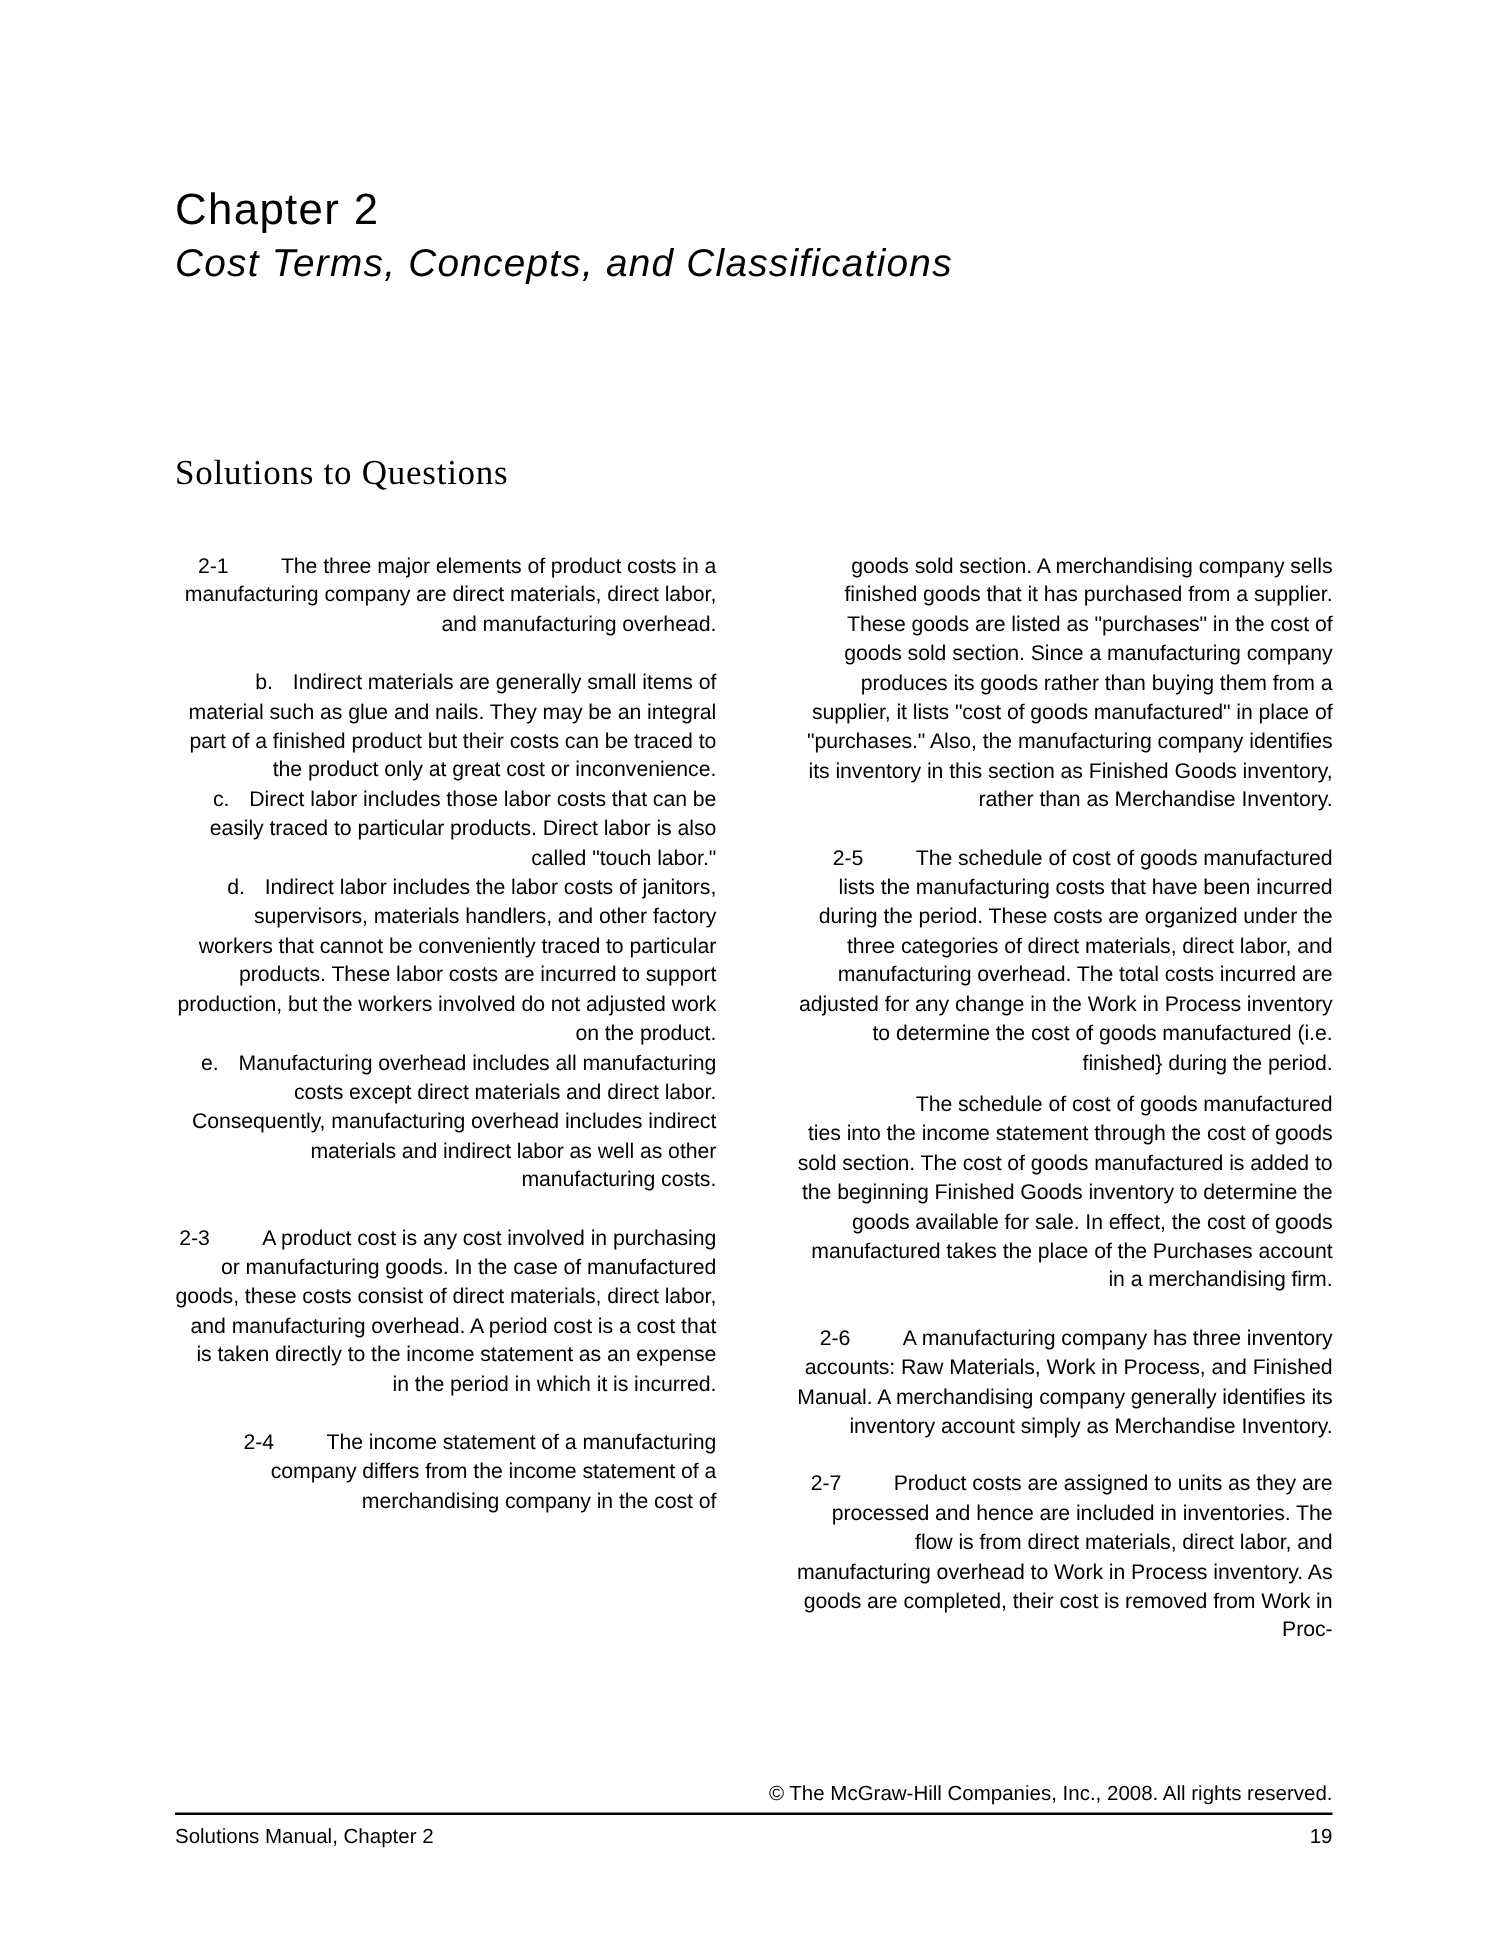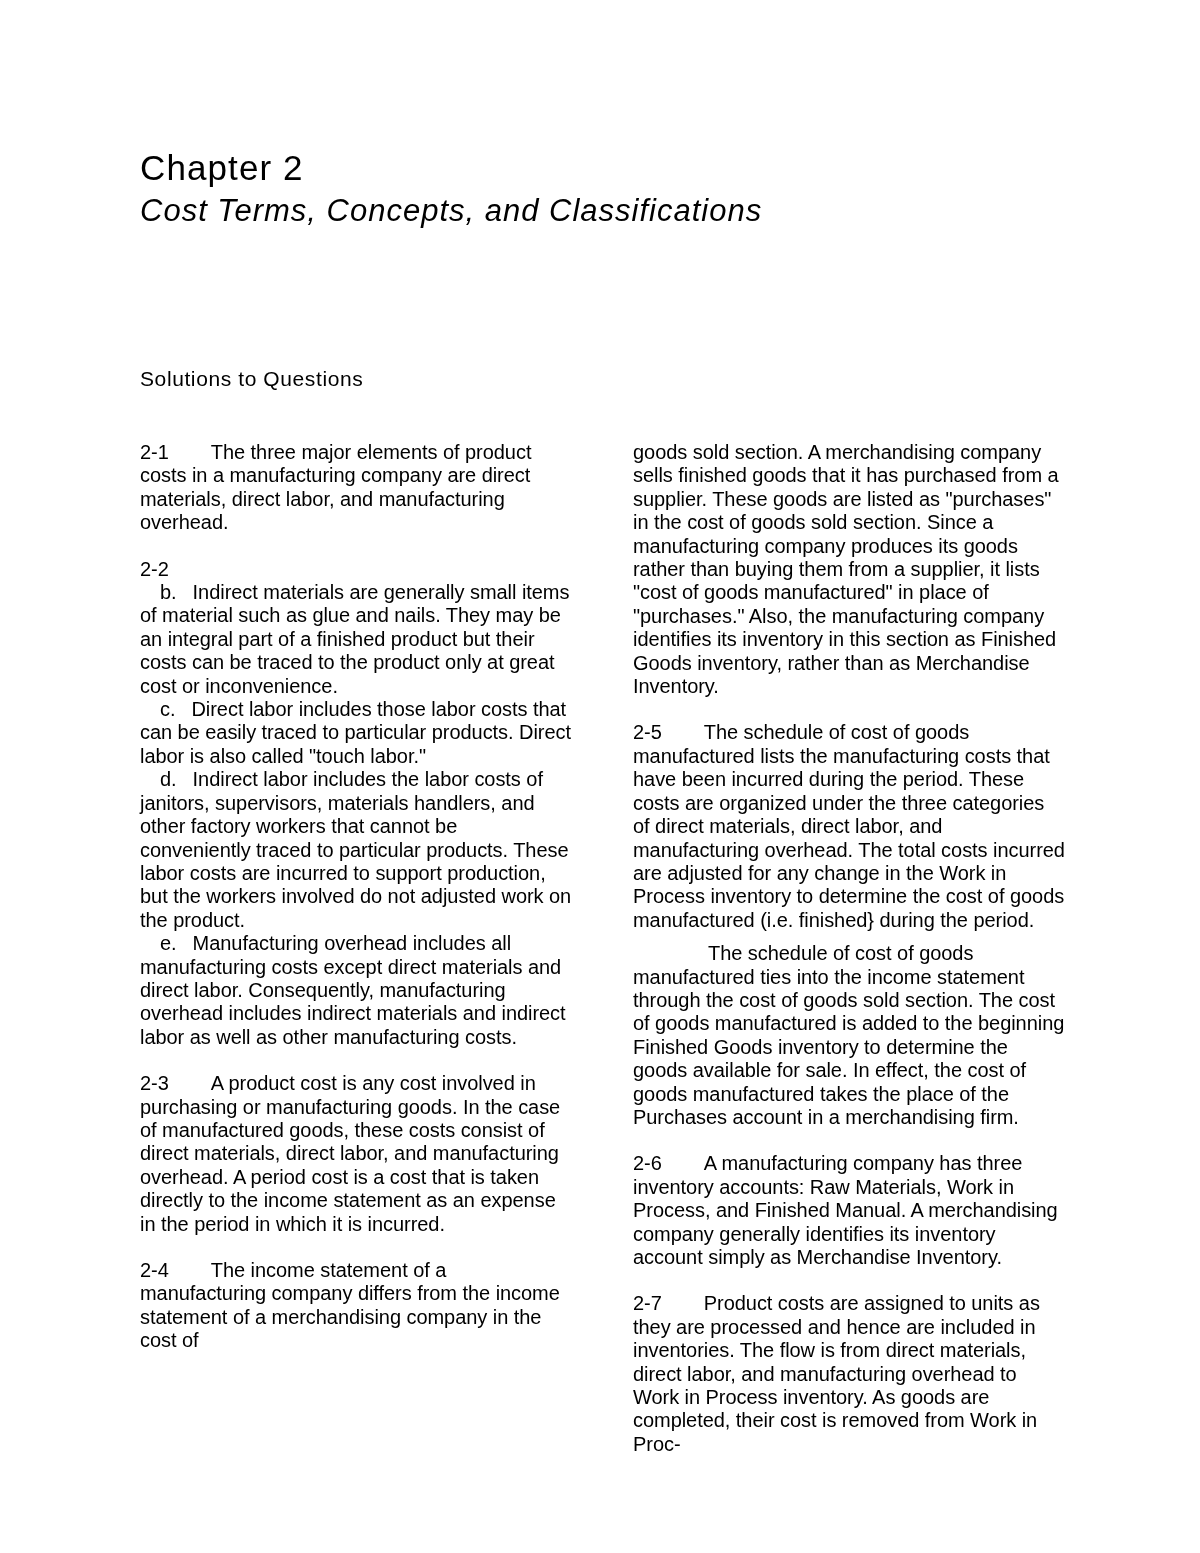--- a/index.html
+++ b/index.html
@@ -42,45 +42,46 @@
     margin: 0;
     white-space: nowrap;
     font-style: italic;
   }
 
   
   .section-heading {
     position: absolute;
     left: 140px;
     top: 365px;
-    font-size: 21px;
+    font-size: 28px;
     line-height: 28px;
     letter-spacing: 0.6px;
     font-weight: 400;
     margin: 0;
     white-space: nowrap;
+    font-family: Liberation Serif, serif;
   }
 
   
   .columns {
     position: absolute;
     left: 140px;
     top: 441px;
     width: 926px;
     display: flex;
     gap: 60px;
   }
   .column {
     width: 433px;
   }
   .para {
-    font-size: 20px;
+    font-size: 17px;
     line-height: 23.4px;
     margin: 0 0 23px 0;
-    text-align: left;
+    text-align: right;
     letter-spacing: -0.05px;
   }
   .para:last-child { margin-bottom: 13px; }
 
   
   .para.tight { margin-bottom: 0; }
 
   
   .subitem {
     text-indent: 20px;
@@ -134,21 +135,20 @@
   </div>
 
   <h3 class="section-heading">Solutions to Questions</h3>
 
   <div class="columns">
 
     <div class="column">
 
       <p class="para"><span>2-1</span><span class="tab-md"></span><span>The three major elements of product costs in a manufacturing company are direct materials, direct labor, and manufacturing overhead.</span></p>
 
-      <p class="para tight">2-2</p>
 
 
       <p class="para tight subitem"><span>b.</span><span class="tab-sm"></span><span>Indirect materials are generally small items of material such as glue and nails. They may be an integral part of a finished product but their costs can be traced to the product only at great cost or inconvenience.</span></p>
 
       <p class="para tight subitem"><span>c.</span><span class="tab-sm"></span><span>Direct labor includes those labor costs that can be easily traced to particular products. Direct labor is also called "touch labor."</span></p>
 
       <p class="para tight subitem"><span>d.</span><span class="tab-sm"></span><span>Indirect labor includes the labor costs of janitors, supervisors, materials handlers, and other factory workers that cannot be conveniently traced to particular products. These labor costs are incurred to support production, but the workers involved do not adjusted work on the product.</span></p>
 
       <p class="para subitem"><span>e.</span><span class="tab-sm"></span><span>Manufacturing overhead includes all manufacturing costs except direct materials and direct labor. Consequently, manufacturing overhead includes indirect materials and indirect labor as well as other manufacturing costs.</span></p>
 
@@ -166,14 +166,22 @@
 
       <p class="para indent-first">The schedule of cost of goods manufactured ties into the income statement through the cost of goods sold section. The cost of goods manufactured is added to the beginning Finished Goods inventory to determine the goods available for sale. In effect, the cost of goods manufactured takes the place of the Purchases account in a merchandising firm.</p>
 
       <p class="para"><span>2-6</span><span class="tab-md"></span><span>A manufacturing company has three inventory accounts: Raw Materials, Work in Process, and Finished Manual. A merchandising company generally identifies its inventory account simply as Merchandise Inventory.</span></p>
 
       <p class="para"><span>2-7</span><span class="tab-md"></span><span>Product costs are assigned to units as they are processed and hence are included in inventories. The flow is from direct materials, direct labor, and manufacturing overhead to Work in Process inventory. As goods are completed, their cost is removed from Work in Proc-</span></p>
 
     </div>
   </div>
 
+  <div class="footer">
+    <p class="copyright">© The McGraw-Hill Companies, Inc., 2008. All rights reserved.</p>
+    <hr class="footer-rule">
+    <div class="footer-row">
+      <span>Solutions Manual, Chapter 2</span>
+      <span>19</span>
+    </div>
+  </div>
 
 </div>
 
 </body></html>

